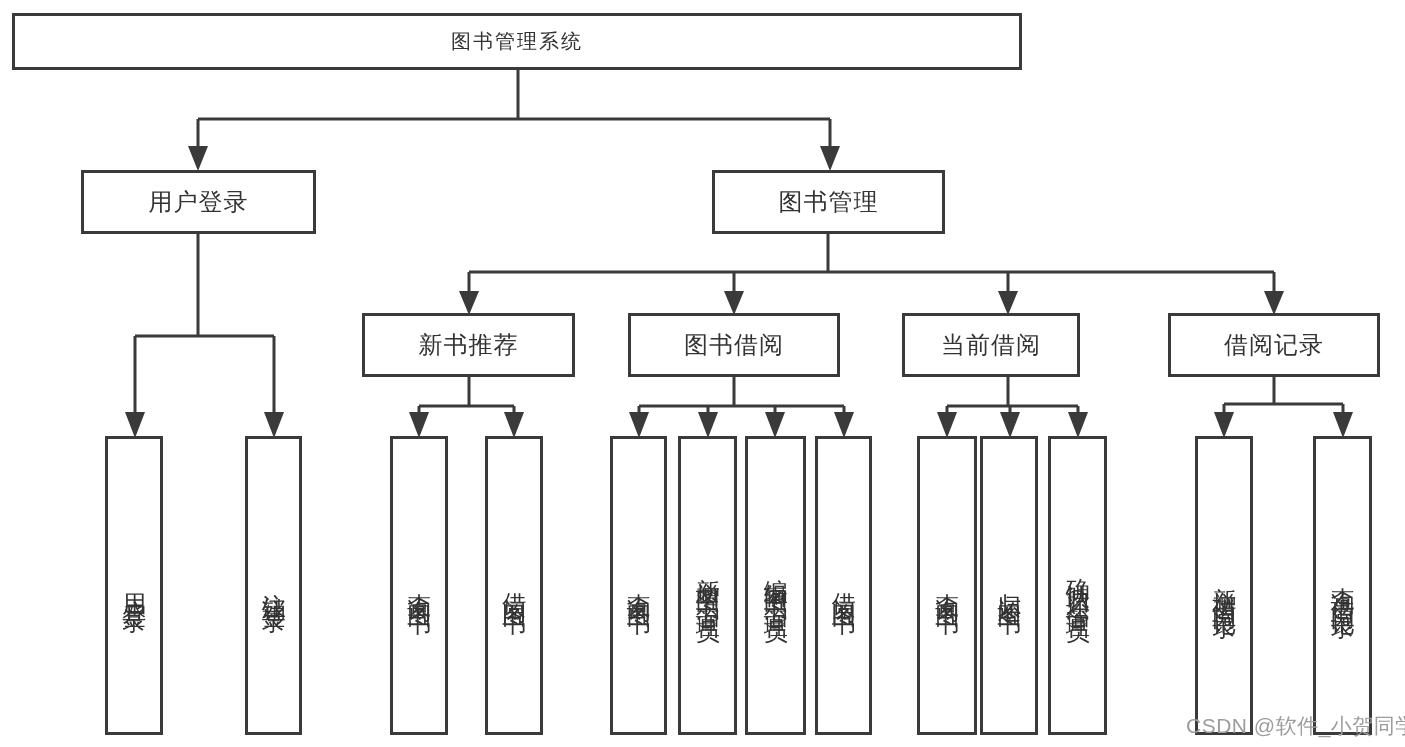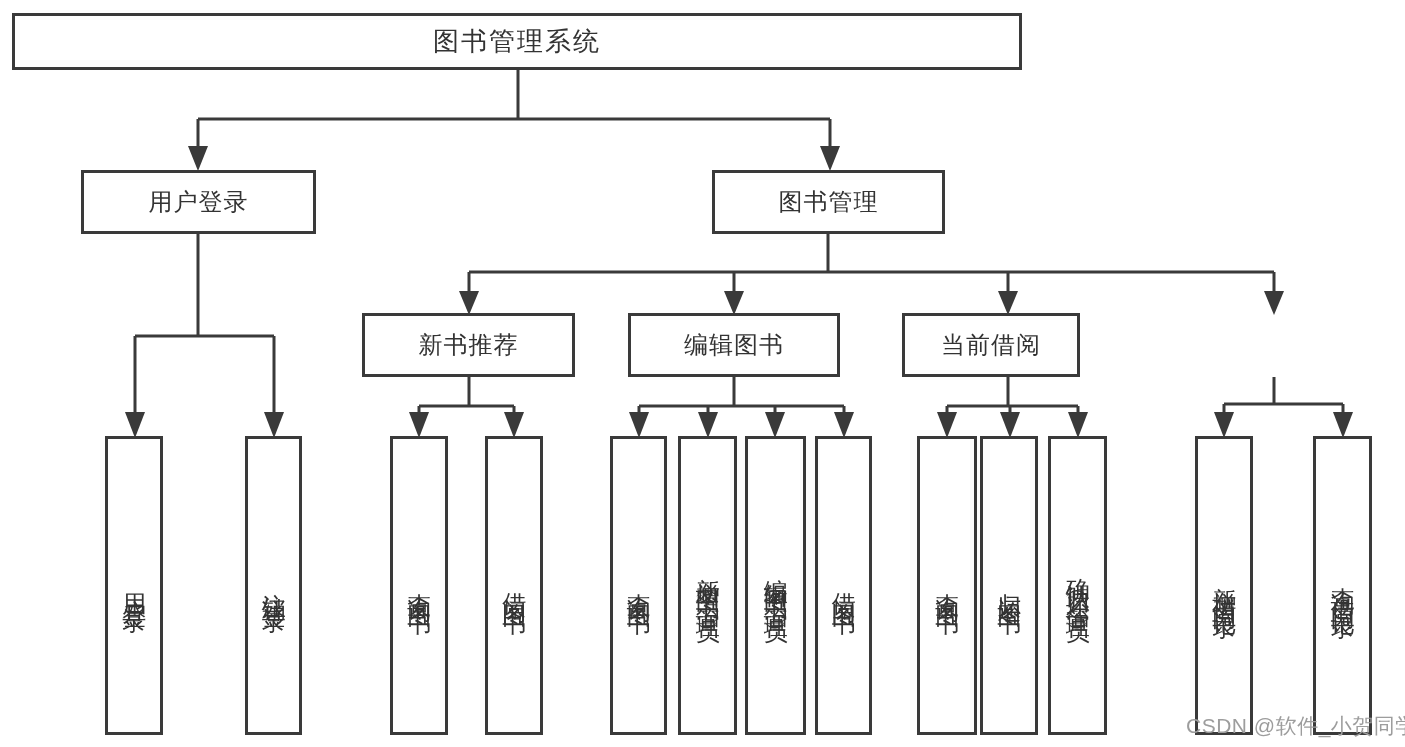--- a/index.html
+++ b/index.html
@@ -8,21 +8,21 @@
     font-family:"Liberation Sans",sans-serif;overflow:hidden;color:var(--text,#333);
   }
   .connectors{position:absolute;left:0;top:0;width:1405px;height:747px;}
   .cline{stroke:var(--line,#3a3a3a);stroke-width:3;fill:none;}
   .chead{fill:var(--line,#3a3a3a);stroke:none;}
   .box{
     position:absolute;box-sizing:border-box;border:3px solid var(--line,#3a3a3a);
     background:var(--box_bg,#fff);display:flex;align-items:center;justify-content:center;
     text-align:center;
   }
-  .title-box{font-size:26px;letter-spacing:2px;}
+  .title-box{font-size:20px;letter-spacing:2px;}
   .mid-box{font-size:24px;letter-spacing:1px;}
   .vbox .vtext{
     writing-mode:vertical-rl;text-orientation:mixed;
     font-size:24px;letter-spacing:6px;line-height:1.1;
   }
   .watermark{
     position:absolute;left:1186px;top:714px;font-size:21px;line-height:24px;
     color:var(--watermark,#9d9d9d);white-space:nowrap;letter-spacing:0.5px;z-index:5;
   }
 </style>
@@ -82,24 +82,27 @@
     <span>用户登录</span>
   </div>
   <div class="box mid-box" style="left:362px;top:313px;width:213px;height:64px;">
     <span>新书推荐</span>
   </div>
 
   <div class="box mid-box" style="left:712px;top:170px;width:233px;height:64px;">
     <span>图书管理</span>
   </div>
   <div class="box mid-box" style="left:628px;top:313px;width:212px;height:64px;">
-    <span>编辑图书</span>
+    <span>图书借阅</span>
   </div>
   <div class="box mid-box" style="left:902px;top:313px;width:178px;height:64px;">
     <span>当前借阅</span>
+  </div>
+  <div class="box mid-box" style="left:1168px;top:313px;width:212px;height:64px;">
+    <span>借阅记录</span>
   </div>
 
   <div class="box vbox" style="left:105px;top:436px;width:58px;height:299px;">
     <span class="vtext">用户登录</span>
   </div>
   <div class="box vbox" style="left:245px;top:436px;width:57px;height:299px;">
     <span class="vtext">注销登录</span>
   </div>
 
   <div class="box vbox" style="left:390px;top:436px;width:58px;height:299px;">

